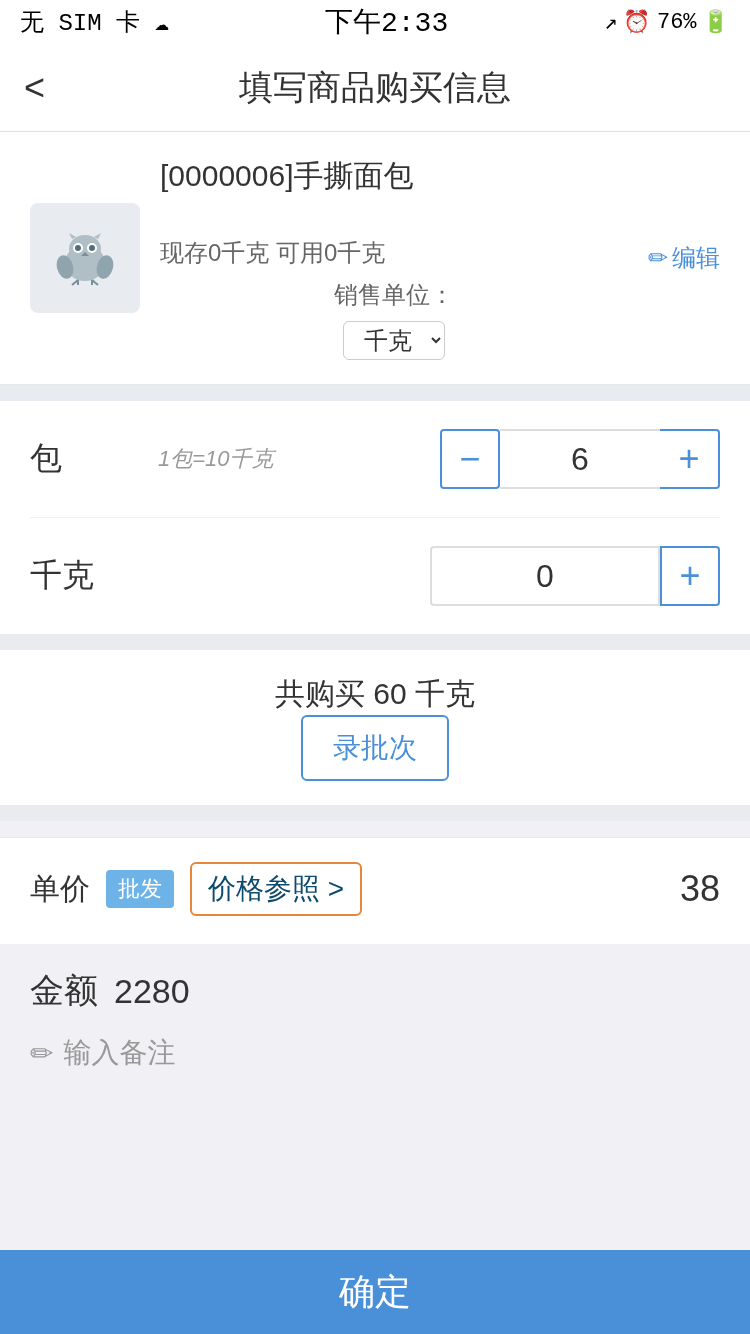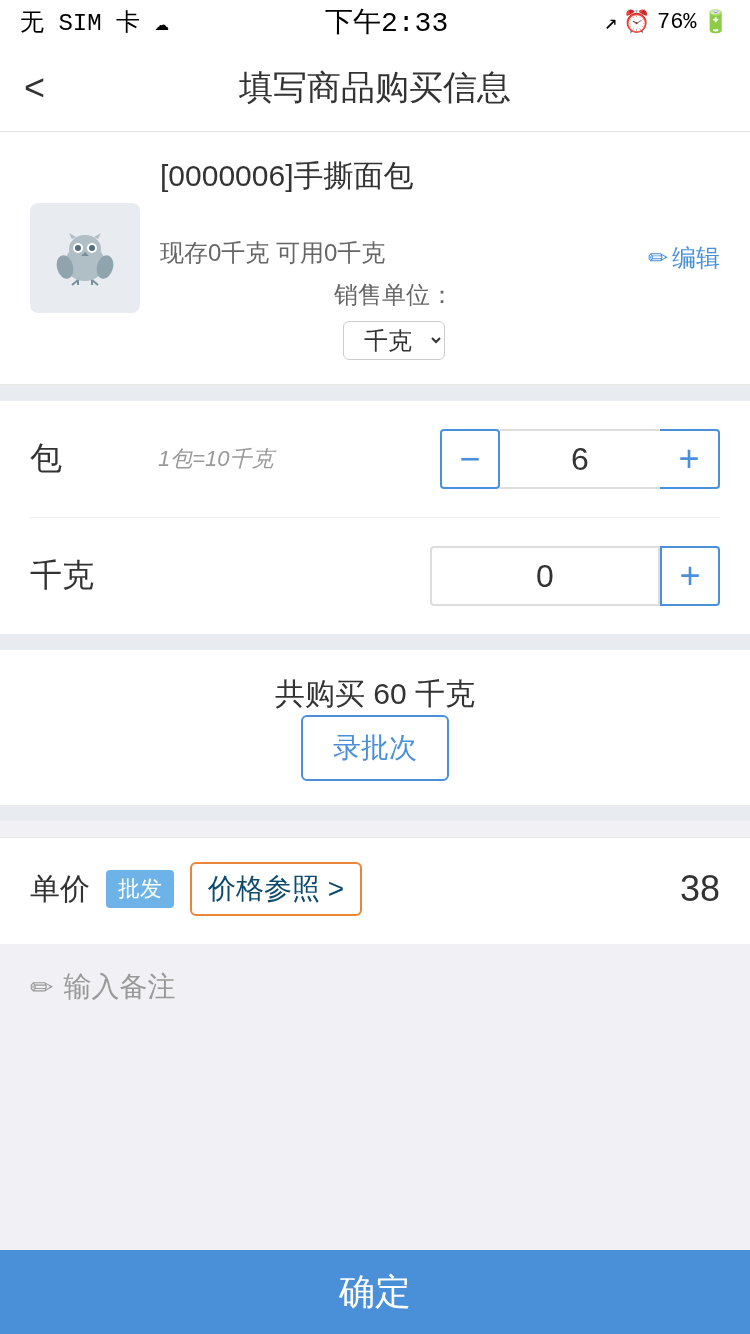--- a/index.html
+++ b/index.html
@@ -387,19 +387,23 @@
 <div class="price-section">
   <div class="price-row">
     <span class="price-label">单价</span>
     <span class="price-tag">批发</span>
     <button class="price-ref-btn">价格参照 &gt;</button>
     <span class="price-value">38</span>
   </div>
 </div>
 
 <div class="amount-section">
+  <div class="amount-row">
+    <span class="amount-label">金额</span>
+    <span class="amount-value">2280</span>
+  </div>
   <div class="note-row">
     <span class="pencil-icon">✏</span>
     <span class="note-text">输入备注</span>
   </div>
 </div>
 
 <button class="confirm-btn">确定</button>
 
 </body></html>

